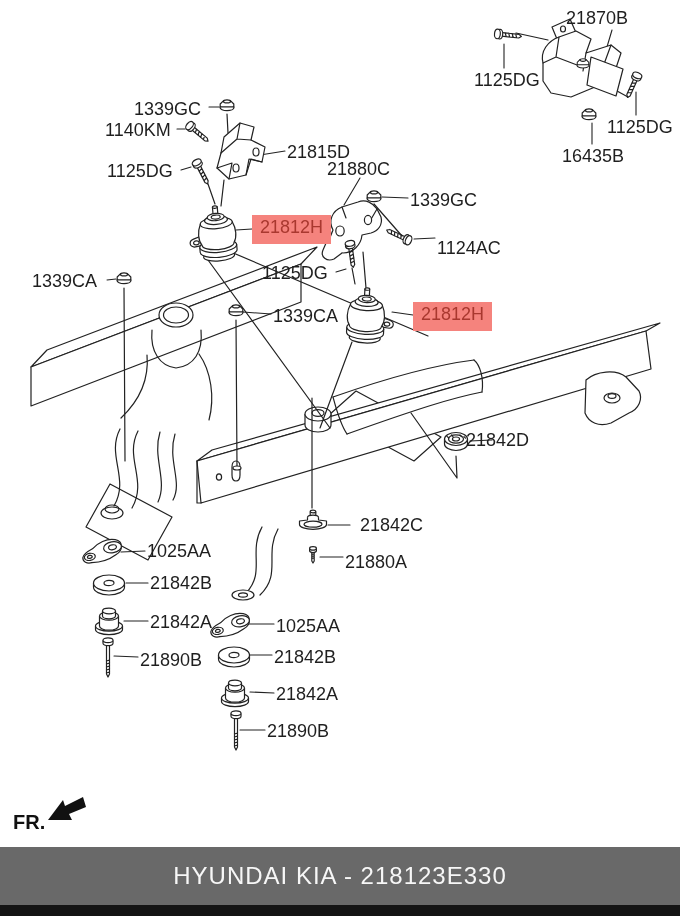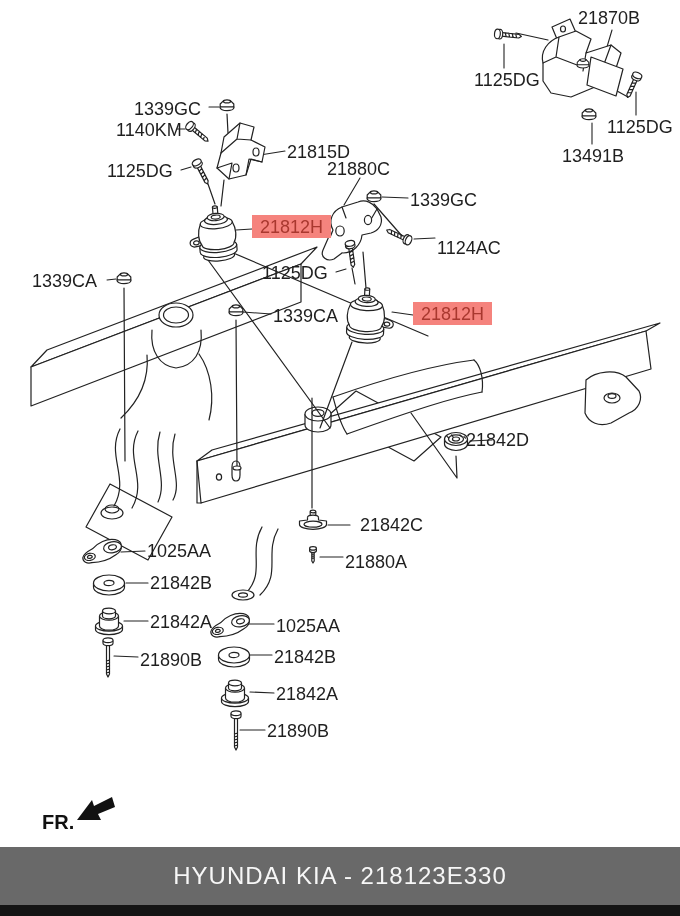--- a/index.html
+++ b/index.html
@@ -3,22 +3,22 @@
 <meta charset="utf-8">
 <style>
   html,body{margin:0;padding:0;background:#e8e8e8;}
   .stage{position:relative;width:680px;height:916px;background:#ffffff;overflow:hidden;
          font-family:"Liberation Sans",sans-serif;}
   svg.art{position:absolute;left:0;top:0;width:680px;height:916px;}
   .ln{fill:none;stroke:#222;stroke-width:1.2;stroke-linecap:round;stroke-linejoin:round;}
   .shp{fill:#ffffff;stroke:#222;stroke-width:1.2;stroke-linejoin:round;}
   .ldr{fill:none;stroke:#222;stroke-width:1.1;stroke-linecap:round;}
   .lbl{position:absolute;font-size:18px;line-height:21px;color:#1f1f1f;white-space:nowrap;z-index:5;}
-  .lbl.hl{background:#f5837d;color:#a9382f;padding:2px 8px 0 8px;}
-  .fr{position:absolute;left:13px;top:792px;width:90px;height:48px;z-index:5;margin-left:29px;}
+  .lbl.hl{background:#f5837d;color:#a9382f;padding:2px 8px 6px 8px;}
+  .fr{position:absolute;left:13px;top:792px;width:90px;height:48px;z-index:5;}
   .fr-arrow{position:absolute;left:33px;top:1px;}
   .fr-txt{position:absolute;left:0;top:19px;font-size:20px;font-weight:700;color:#111;}
   .footer{position:absolute;left:0;top:847px;width:680px;height:58px;background:#696969;
           display:flex;align-items:center;justify-content:center;gap:42px;z-index:6;}
   .footer span{color:#f7f7f7;font-size:24px;letter-spacing:1px;}
   .strip{position:absolute;left:0;top:905px;width:680px;height:11px;background:#141414;z-index:6;}
 </style>
 </head>
 <body>
 
@@ -235,25 +235,25 @@
     <use href="#gBushing" transform="translate(109,620)"></use>
     <use href="#gBushing" transform="translate(235,692)"></use>
     <use href="#gDogbone" transform="translate(103,551) rotate(-10)"></use>
     <use href="#gDogbone" transform="translate(231,625) rotate(-10)"></use>
     <use href="#gGrommet" transform="translate(456,441)"></use>
     <use href="#g42c" transform="translate(313,521)"></use>
   </g>
 </svg>
 
 <div class="lbl" style="left:474px;top:70px">1125DG</div>
-<div class="lbl" style="left:578px;top:8px">21870B</div>
+<div class="lbl" style="left:566px;top:8px">21870B</div>
 <div class="lbl" style="left:607px;top:117px">1125DG</div>
-<div class="lbl" style="left:562px;top:146px">13491B</div>
+<div class="lbl" style="left:562px;top:146px">16435B</div>
 <div class="lbl" style="left:134px;top:99px">1339GC</div>
-<div class="lbl" style="left:116px;top:120px">1140KM</div>
+<div class="lbl" style="left:105px;top:120px">1140KM</div>
 <div class="lbl" style="left:287px;top:142px">21815D</div>
 <div class="lbl" style="left:107px;top:161px">1125DG</div>
 <div class="lbl hl" style="left:252px;top:215px">21812H</div>
 <div class="lbl" style="left:327px;top:159px">21880C</div>
 <div class="lbl" style="left:410px;top:190px">1339GC</div>
 <div class="lbl" style="left:437px;top:238px">1124AC</div>
 <div class="lbl" style="left:262px;top:263px">1125DG</div>
 <div class="lbl" style="left:273px;top:306px">1339CA</div>
 <div class="lbl hl" style="left:413px;top:302px">21812H</div>
 <div class="lbl" style="left:32px;top:271px">1339CA</div>

